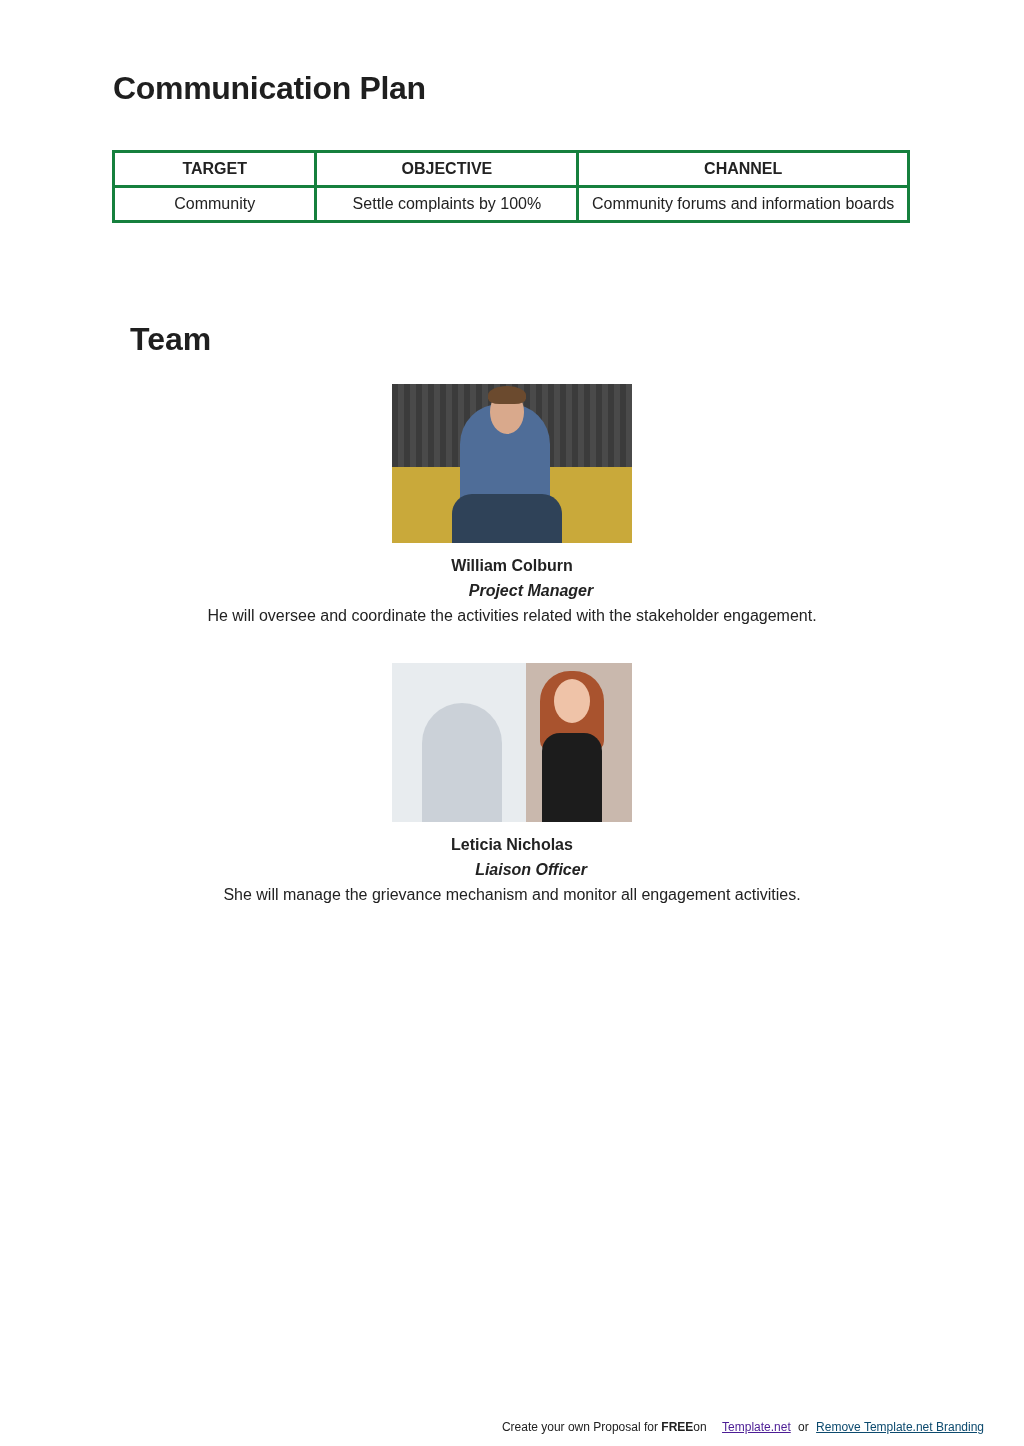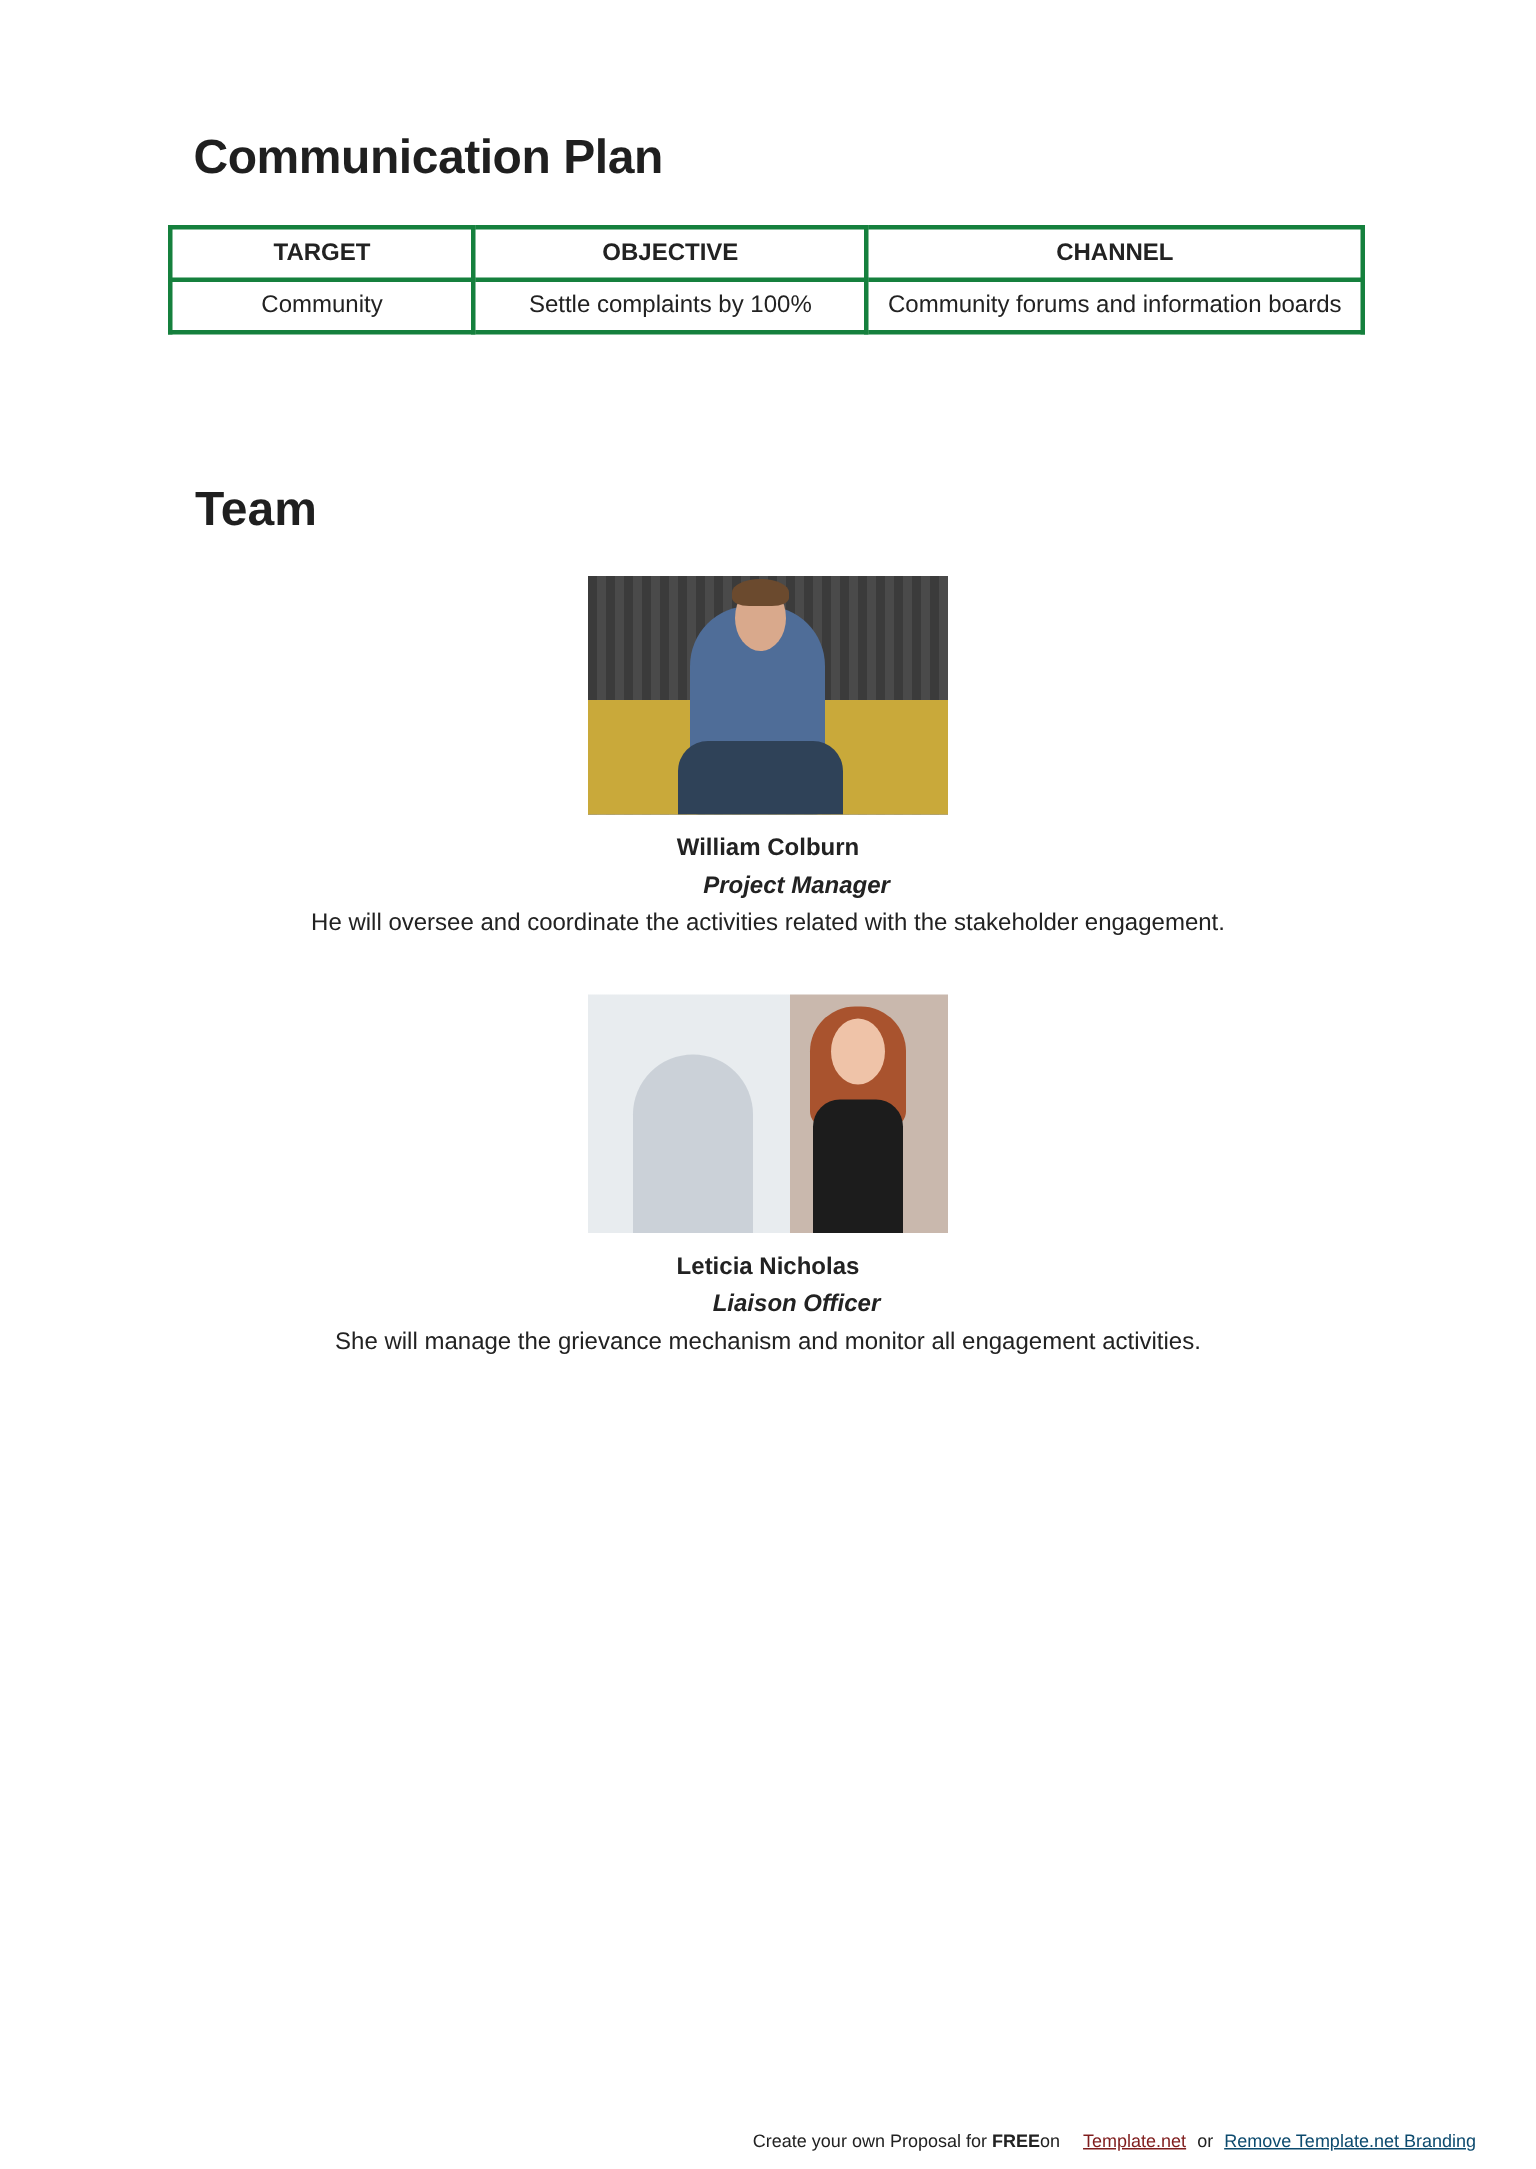--- a/index.html
+++ b/index.html
@@ -5,21 +5,21 @@
   html, body { margin: 0; padding: 0; }
   body {
     width: 1024px; height: 1446px; position: relative;
     background: #ffffff; color: #222222;
     font-family: "Liberation Sans", sans-serif;
     overflow: hidden;
   }
   .page-title {
     position: absolute; left: 113px; top: 70px;
     font-size: 32px; font-weight: bold; color: #1f1f1f;
-    letter-spacing: -0.3px; margin: 16px;
+    letter-spacing: -0.3px; margin: 0;
   }
   table.plan {
     position: absolute; left: 112px; top: 150px;
     width: 798px; border-collapse: collapse;
     font-size: 16px; color: #222;
   }
   table.plan th, table.plan td {
     border: 3px solid #15803d; text-align: center;
     height: 35px; padding: 0 8px; box-sizing: border-box;
   }
@@ -76,21 +76,21 @@
     background: #efc3a8; border-radius: 50%;
   }
   .name { font-size: 16px; font-weight: bold; margin-top: 14px; color: #222; line-height: 18px; }
   .role { font-size: 16px; font-style: italic; font-weight: bold; margin-top: 7px; color: #222; line-height: 18px; padding-left: 38px; }
   .desc { font-size: 16px; margin-top: 7px; color: #222; line-height: 18px; }
   .footer {
     position: absolute; right: 40px; top: 1420px;
     font-size: 12px; color: #222; white-space: nowrap;
   }
   .footer b { font-weight: bold; }
-  .footer .link-blue { color: #7f1d1d; text-decoration: underline; margin-left: 12px; }
+  .footer .link-blue { color: #4c1d95; text-decoration: underline; margin-left: 12px; }
   .footer .link-orange { color: #0c4a6e; text-decoration: underline; }
   .footer .or { margin: 0 4px; }
 </style>
 </head>
 <body>
 
 <h1 class="page-title">Communication Plan</h1>
 
 <table class="plan">
   <thead>

